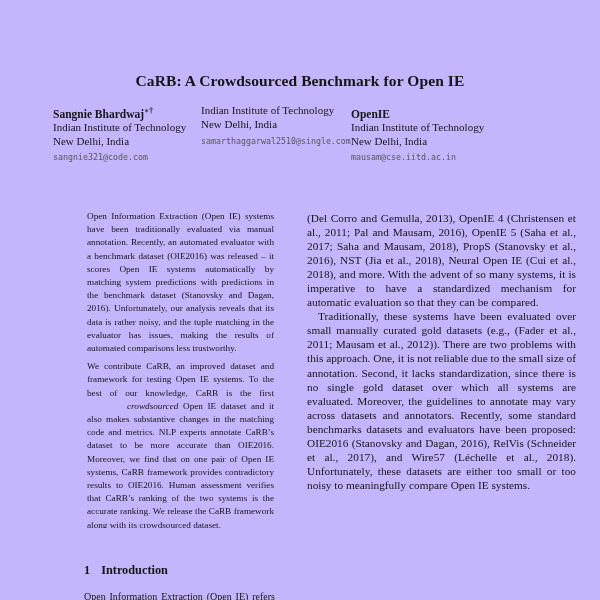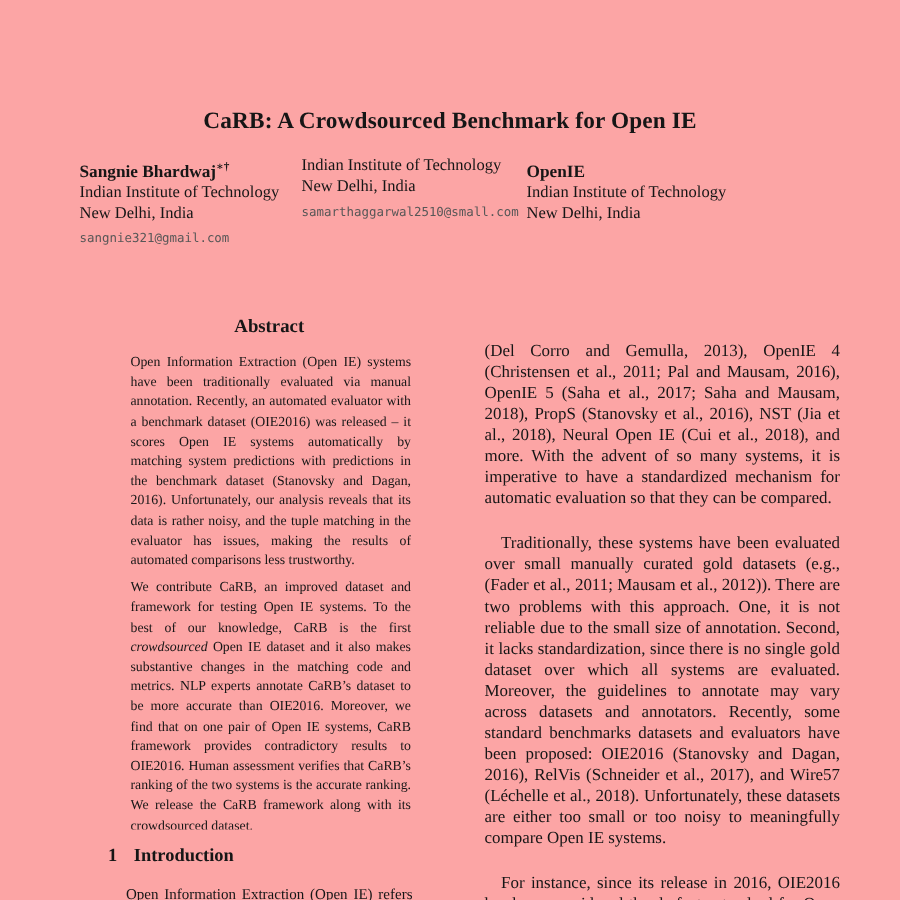--- a/index.html
+++ b/index.html
@@ -1,20 +1,20 @@
 <!DOCTYPE html>
 <html><head>
 <meta charset="utf-8">
 <style>
   html, body { margin: 0; padding: 0; background: #ffffff; }
   .page {
     position: relative;
     width: 600px;
     height: 600px;
-    background: #fca5a5;
+    background: #c4b5fd;
     overflow: hidden;
     font-family: "Liberation Serif", "DejaVu Serif", serif;
     color: #161616;
   }
   .title {
     position: absolute;
     top: 62px; left: 0; width: 600px;
     text-align: center;
     font-size: 15.5px;
     font-weight: bold;
@@ -50,80 +50,79 @@
     overflow: hidden;
   }
   .abstract-body p {
     margin: 0;
     font-size: 9.2px;
     line-height: 13.2px;
     text-align: justify;
   }
   .abstract-body p + p { margin-top: 5px; }
   .intro-block { position: absolute; top: 353px; left: 0; width: 215px; }
-  .section-heading { margin: 0 0 8px 0; font-size: 12.3px; font-weight: bold; }
+  .section-heading { margin: 0 0 8px 12px; font-size: 12.3px; font-weight: bold; }
   .section-heading .sec-num { margin-right: 11px; }
   .intro-line {
     margin: 12px;
     font-size: 10px;
     line-height: 13.5px;
     text-align: justify;
     text-align-last: justify;
   }
   .col-right p {
-    margin: 16px;
+    margin: 0;
     font-size: 11.3px;
     line-height: 14.05px;
     text-align: justify;
   }
   .col-right p.indent { text-indent: 11px; }
   .col-right p.cut { text-align-last: justify; }
-  i { font-style: italic; }
+  i { font-style: italic; margin-left: 40px; }
 </style>
 </head>
 <body>
 
 <div class="page">
 
   <h1 class="title">CaRB: A Crowdsourced Benchmark for Open IE</h1>
 
   <div class="authors-row">
 
     <div class="author-block a0">
       <div class="author-name"><span>Sangnie Bhardwaj</span><sup>∗†</sup></div>
       <div class="affil">Indian Institute of Technology</div>
       <div class="affil">New Delhi, India</div>
-      <div class="email">sangnie321@gmail.com</div>
+      <div class="email">sangnie321@code.com</div>
     </div>
 
     <div class="author-block a1">
       <div class="affil">Indian Institute of Technology</div>
       <div class="affil">New Delhi, India</div>
-      <div class="email">samarthaggarwal2510@small.com</div>
+      <div class="email">samarthaggarwal2510@single.com</div>
     </div>
 
     <div class="author-block a2">
       <div class="author-name"><span>OpenIE</span><sup></sup></div>
       <div class="affil">Indian Institute of Technology</div>
       <div class="affil">New Delhi, India</div>
+      <div class="email">mausam@cse.iitd.ac.in</div>
     </div>
 
   </div>
 
   <div class="col-left">
-    <h2 class="abstract-heading">Abstract</h2>
     <div class="abstract-body">
       <p>Open Information Extraction (Open IE) systems have been traditionally evaluated via manual annotation. Recently, an automated evaluator with a benchmark dataset (OIE2016) was released – it scores Open IE systems automatically by matching system predictions with predictions in the benchmark dataset (Stanovsky and Dagan, 2016). Unfortunately, our analysis reveals that its data is rather noisy, and the tuple matching in the evaluator has issues, making the results of automated comparisons less trustworthy.</p>
       <p>We contribute CaRB, an improved dataset and framework for testing Open IE systems. To the best of our knowledge, CaRB is the first <i>crowdsourced</i> Open IE dataset and it also makes substantive changes in the matching code and metrics. NLP experts annotate CaRB’s dataset to be more accurate than OIE2016. Moreover, we find that on one pair of Open IE systems, CaRB framework provides contradictory results to OIE2016. Human assessment verifies that CaRB’s ranking of the two systems is the accurate ranking. We release the CaRB framework along with its crowdsourced dataset.</p>
     </div>
     <div class="intro-block">
       <h2 class="section-heading"><span class="sec-num">1</span><span>Introduction</span></h2>
       <p class="intro-line">Open Information Extraction (Open IE) refers to</p>
     </div>
   </div>
 
   <div class="col-right">
     <p>(Del Corro and Gemulla, 2013), OpenIE 4 (Christensen et al., 2011; Pal and Mausam, 2016), OpenIE 5 (Saha et al., 2017; Saha and Mausam, 2018), PropS (Stanovsky et al., 2016), NST (Jia et al., 2018), Neural Open IE (Cui et al., 2018), and more. With the advent of so many systems, it is imperative to have a standardized mechanism for automatic evaluation so that they can be compared.</p>
     <p class="indent">Traditionally, these systems have been evaluated over small manually curated gold datasets (e.g., (Fader et al., 2011; Mausam et al., 2012)). There are two problems with this approach. One, it is not reliable due to the small size of annotation. Second, it lacks standardization, since there is no single gold dataset over which all systems are evaluated. Moreover, the guidelines to annotate may vary across datasets and annotators. Recently, some standard benchmarks datasets and evaluators have been proposed: OIE2016 (Stanovsky and Dagan, 2016), RelVis (Schneider et al., 2017), and Wire57 (Léchelle et al., 2018). Unfortunately, these datasets are either too small or too noisy to meaningfully compare Open IE systems.</p>
-    <p class="indent cut">For instance, since its release in 2016, OIE2016 has been considered the de facto standard for Open IE evaluation (e.g., OIE2016 is used by the recent NST and Neural Open IE systems). How-</p>
   </div>
 
 </div>
 
 </body></html>

